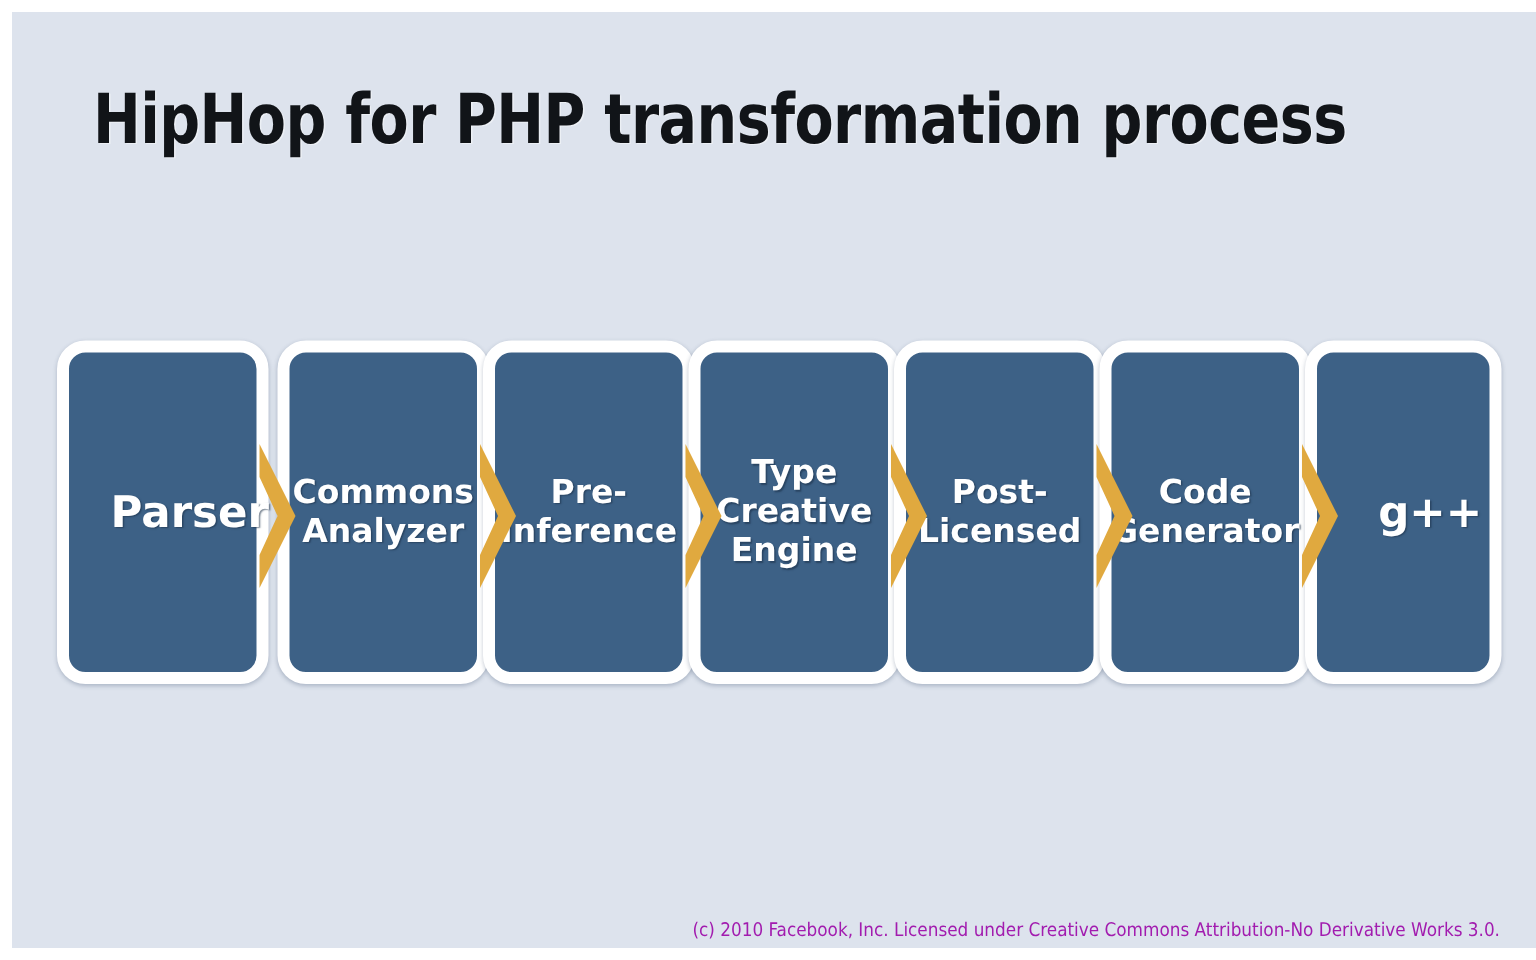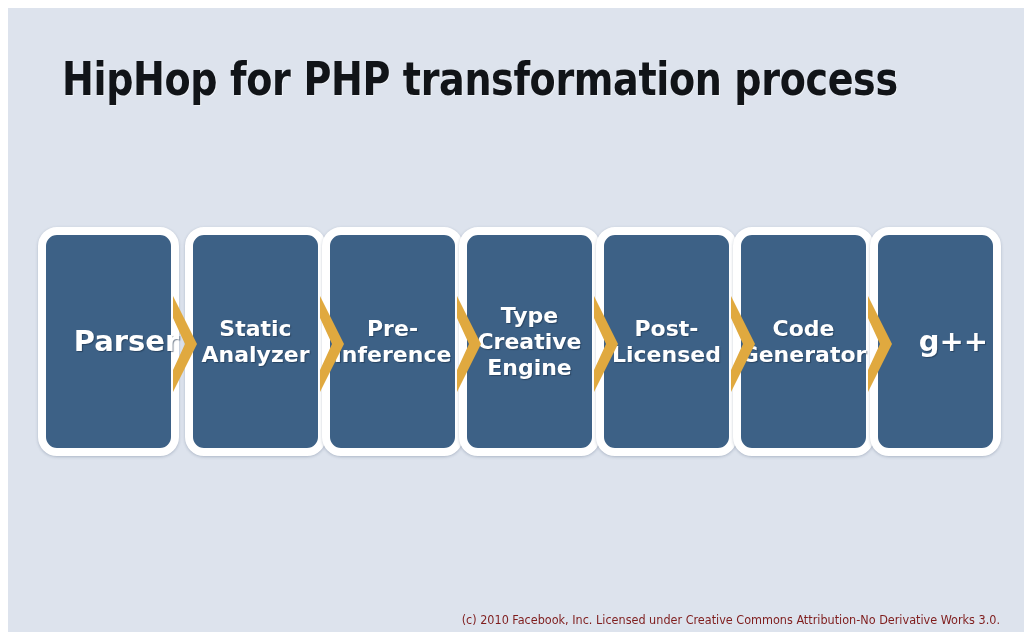--- a/index.html
+++ b/index.html
@@ -106,21 +106,21 @@
 
   
   #footer {
     position: absolute;
     left: 0;
     top: 604px;
     width: 1008px;
     text-align: right;
     padding-right: 16px;
     box-sizing: border-box;
-    color: #7f1d1d;
+    color: #a21caf;
     font-family: "DejaVu Sans Condensed", "Liberation Sans Narrow", "Liberation Sans", sans-serif;
     font-size: 12.5px;
     line-height: 16px;
     white-space: nowrap;
   }
 </style>
 </head>
 <body>
 
 <div id="slide">
@@ -136,21 +136,21 @@
     </div>
 
     <div class="arrow" style="left:133px;">
       <svg width="28" height="96" viewBox="0 0 28 96">
           <polygon points="2,0 26,48 2,96 2,74 14,48 2,22" fill="#e0a93f"></polygon>
         </svg>
     </div>
 
     <div class="stage" style="left:147px; width:141px;">
       <div class="stage-box">
-        <span class="stage-label">Static
+        <span class="stage-label">Commons
 Analyzer</span>
       </div>
     </div>
 
     <div class="arrow" style="left:280px;">
       <svg width="28" height="96" viewBox="0 0 28 96">
           <polygon points="2,0 26,48 2,96 2,74 14,48 2,22" fill="#e0a93f"></polygon>
         </svg>
     </div>
 

